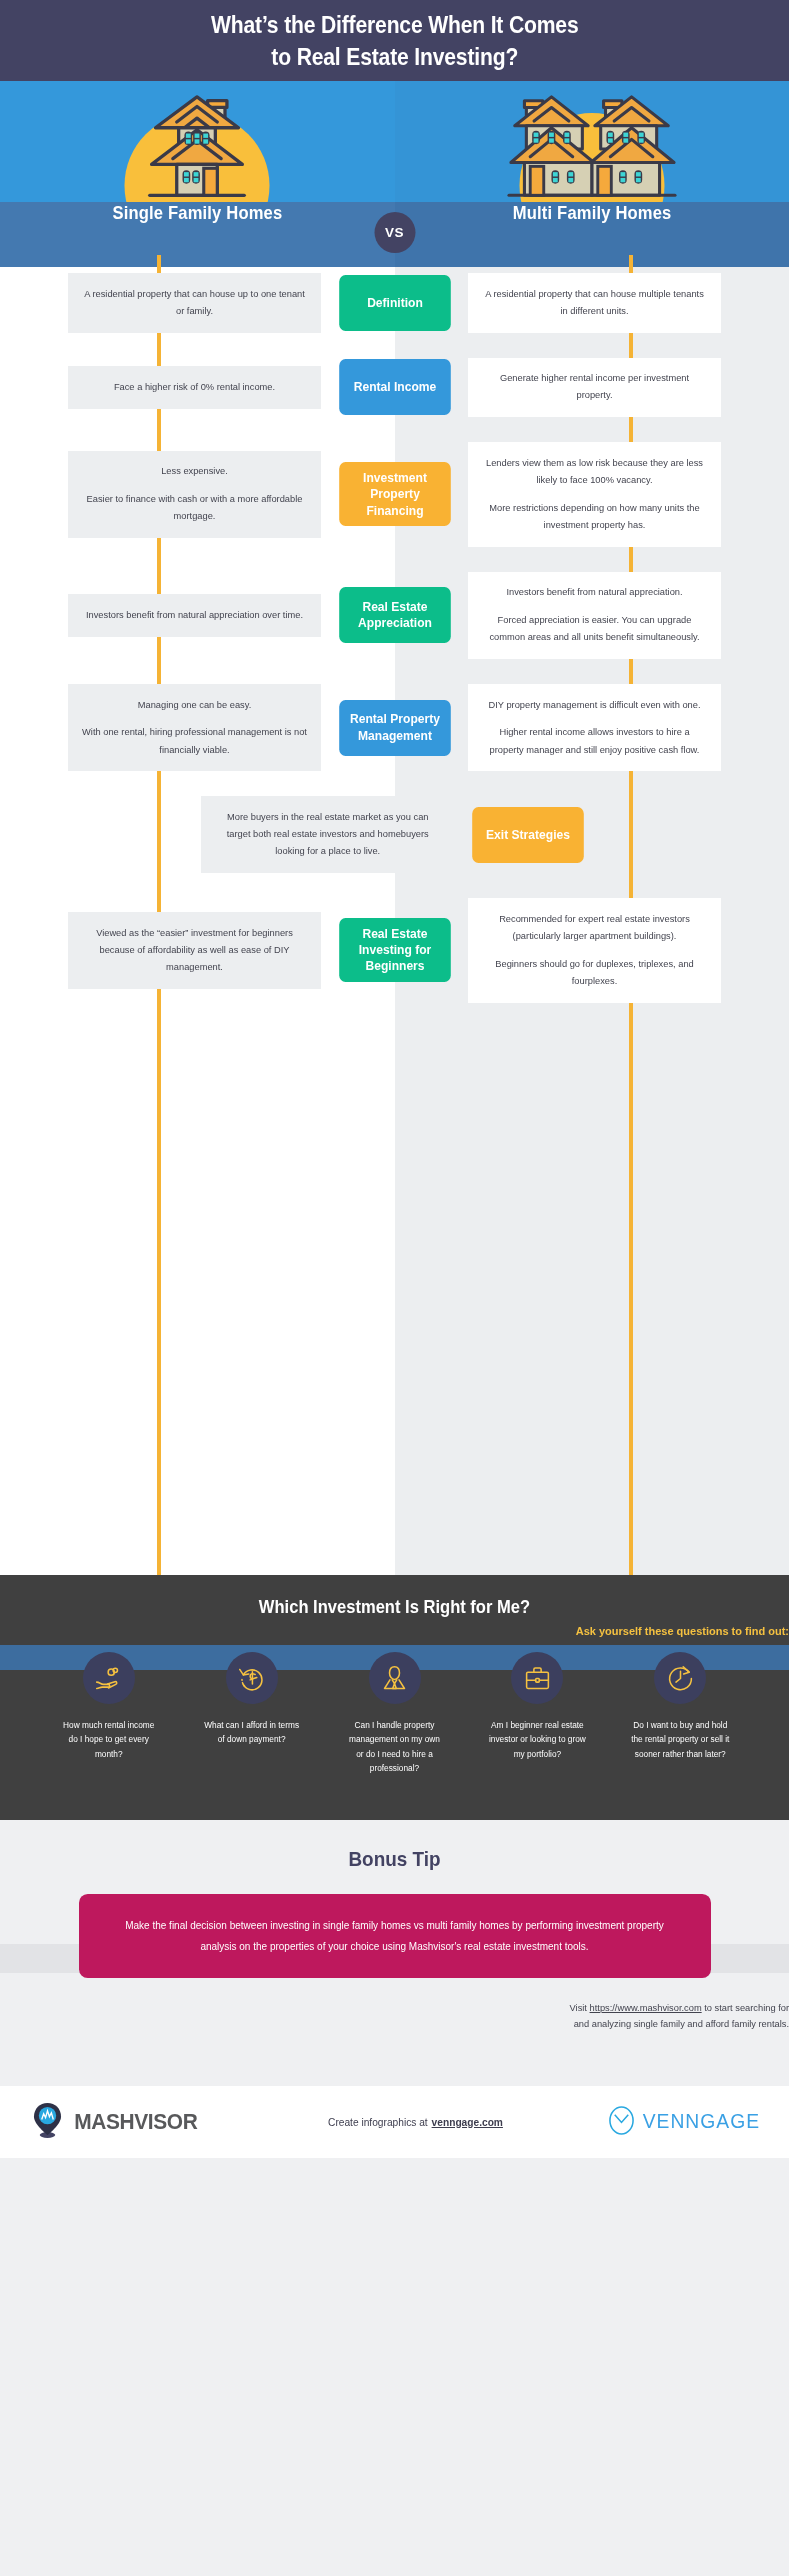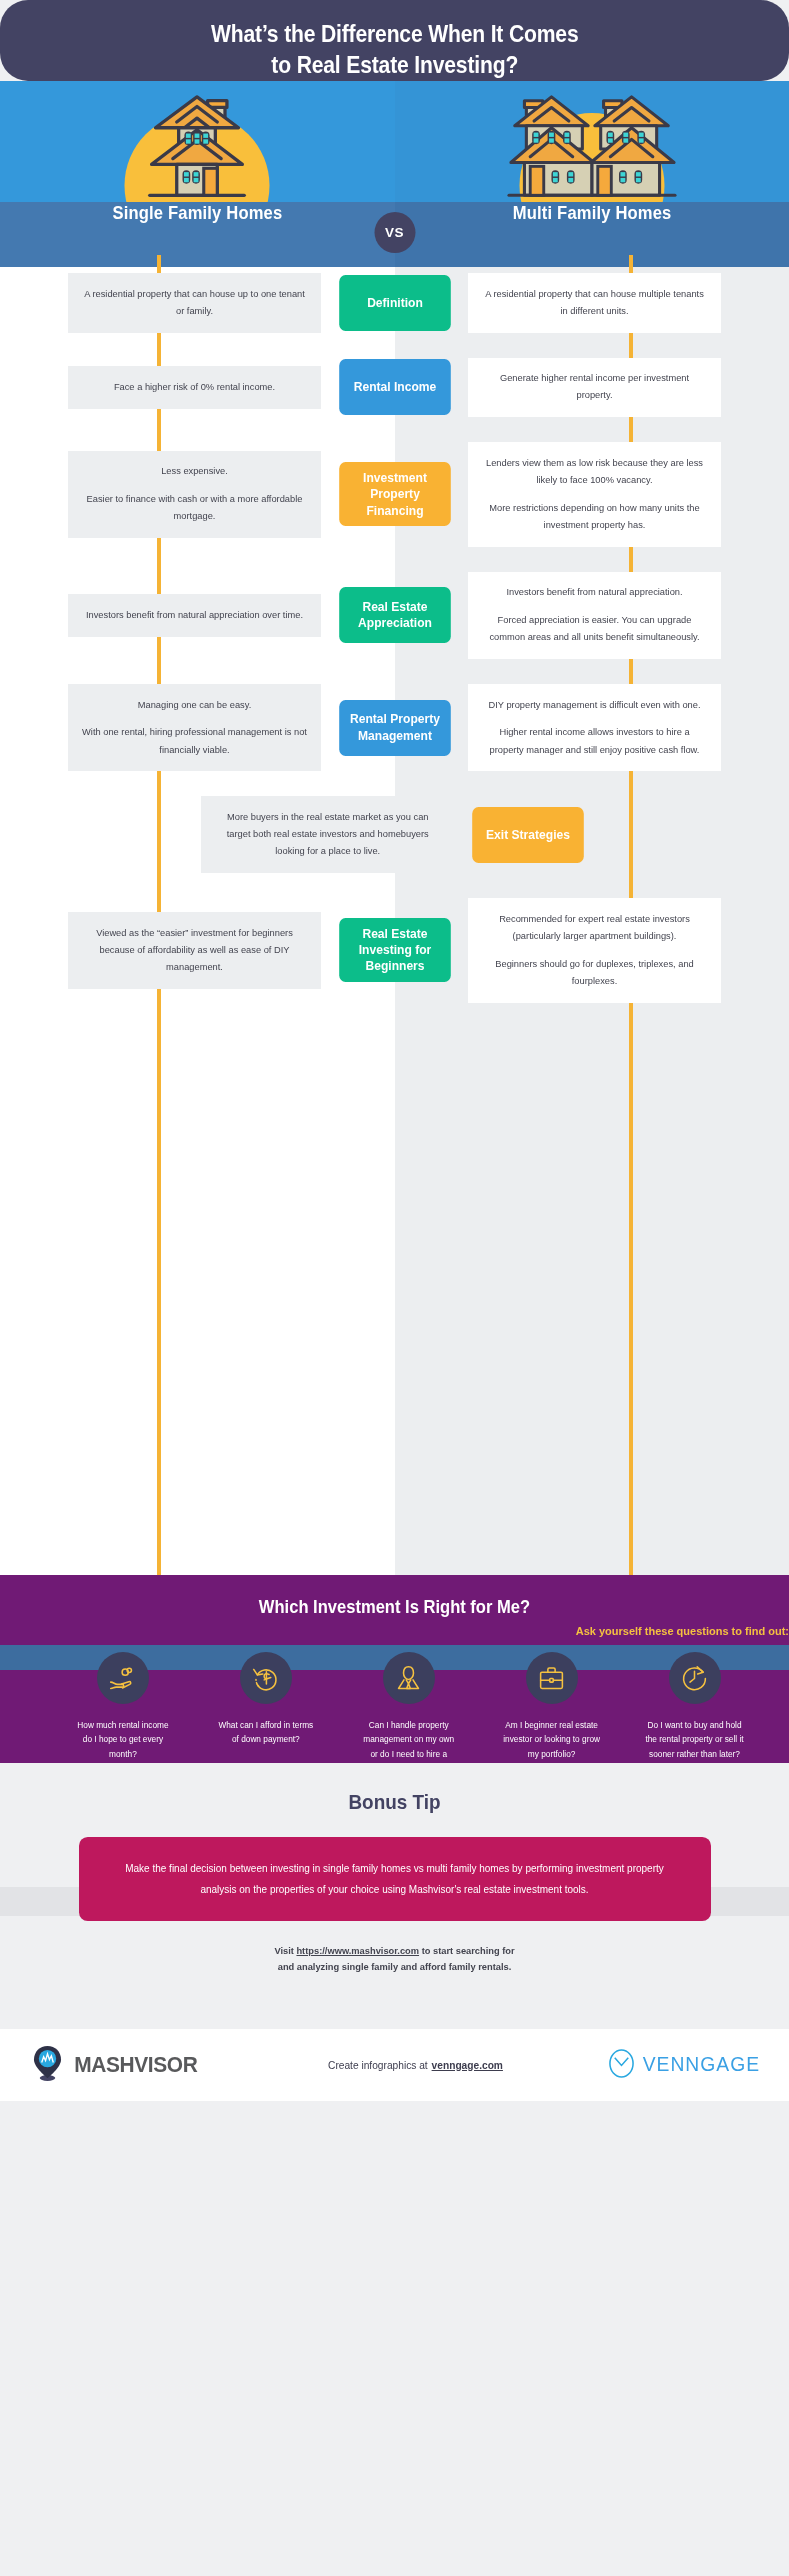--- a/index.html
+++ b/index.html
@@ -14,24 +14,23 @@
     height: 2576px;
     overflow: hidden;
     background: #eff0f2;
   }
 
   
   .header {
     height: 81px;
     background: #434363;
     display: flex;
-    align-items: flex-end;
+    align-items: center;
     justify-content: center;
     text-align: center;
-    border-radius: 28px;
   }
   .header h1 {
     color: #ffffff;
     font-size: 24px;
     line-height: 1.32;
     font-weight: bold;
     letter-spacing: -0.2px;
     font-family: "Liberation Sans Narrow", "Liberation Sans", sans-serif;
     transform: scaleX(0.88);
   }
@@ -147,22 +146,22 @@
     font-weight: bold;
     font-family: "Liberation Sans Narrow", "Liberation Sans", sans-serif;
     transform: scaleX(0.93);
     padding: 7.7px 5.8px;
     flex: 0 0 120px;
   }
 
   
   .questions {
     position: relative;
-    height: 188px;
-    background: #701a75;
+    height: 245px;
+    background: #404040;
     overflow: hidden;
   }
   .q-stripe {
     position: absolute;
     left: 0; right: 0;
     top: 70px;
     height: 25px;
     background: #3d6d9f;
   }
   .q-title {
@@ -179,21 +178,21 @@
     position: relative; z-index: 2;
     text-align: right;
     color: #f5c140;
     font-size: 11px;
     margin-top: 6.8px;
     font-weight: bold;
   }
   .q-grid {
     position: relative; z-index: 2;
     display: flex;
-    justify-content: flex-end;
+    justify-content: center;
     gap: 3.9px;
     margin-top: 15.5px;
     padding: 0 25px;
   }
   .q-item { width: 139px; text-align: center; }
   .q-circle {
     width: 52px; height: 52px;
     margin: 0 auto 13.5px auto;
     border-radius: 50%;
     background: #3c3f5e;
@@ -236,26 +235,25 @@
     background: #be185d;
     border-radius: 8.7px;
     color: #ffffff;
     text-align: center;
     font-size: 10px;
     line-height: 2.1;
     padding: 21px 33px;
   }
   .visit {
     position: relative; z-index: 2;
-    text-align: center;
+    text-align: right;
     margin-top: 23px;
     font-size: 9.3px;
     line-height: 1.7;
     color: #43444f;
-    font-weight: bold;
   }
   .visit a { color: #43444f; text-decoration: underline; }
 
   
   .footer {
     height: 72px;
     background: #ffffff;
     display: flex;
     align-items: center;
     padding: 0 33px;

